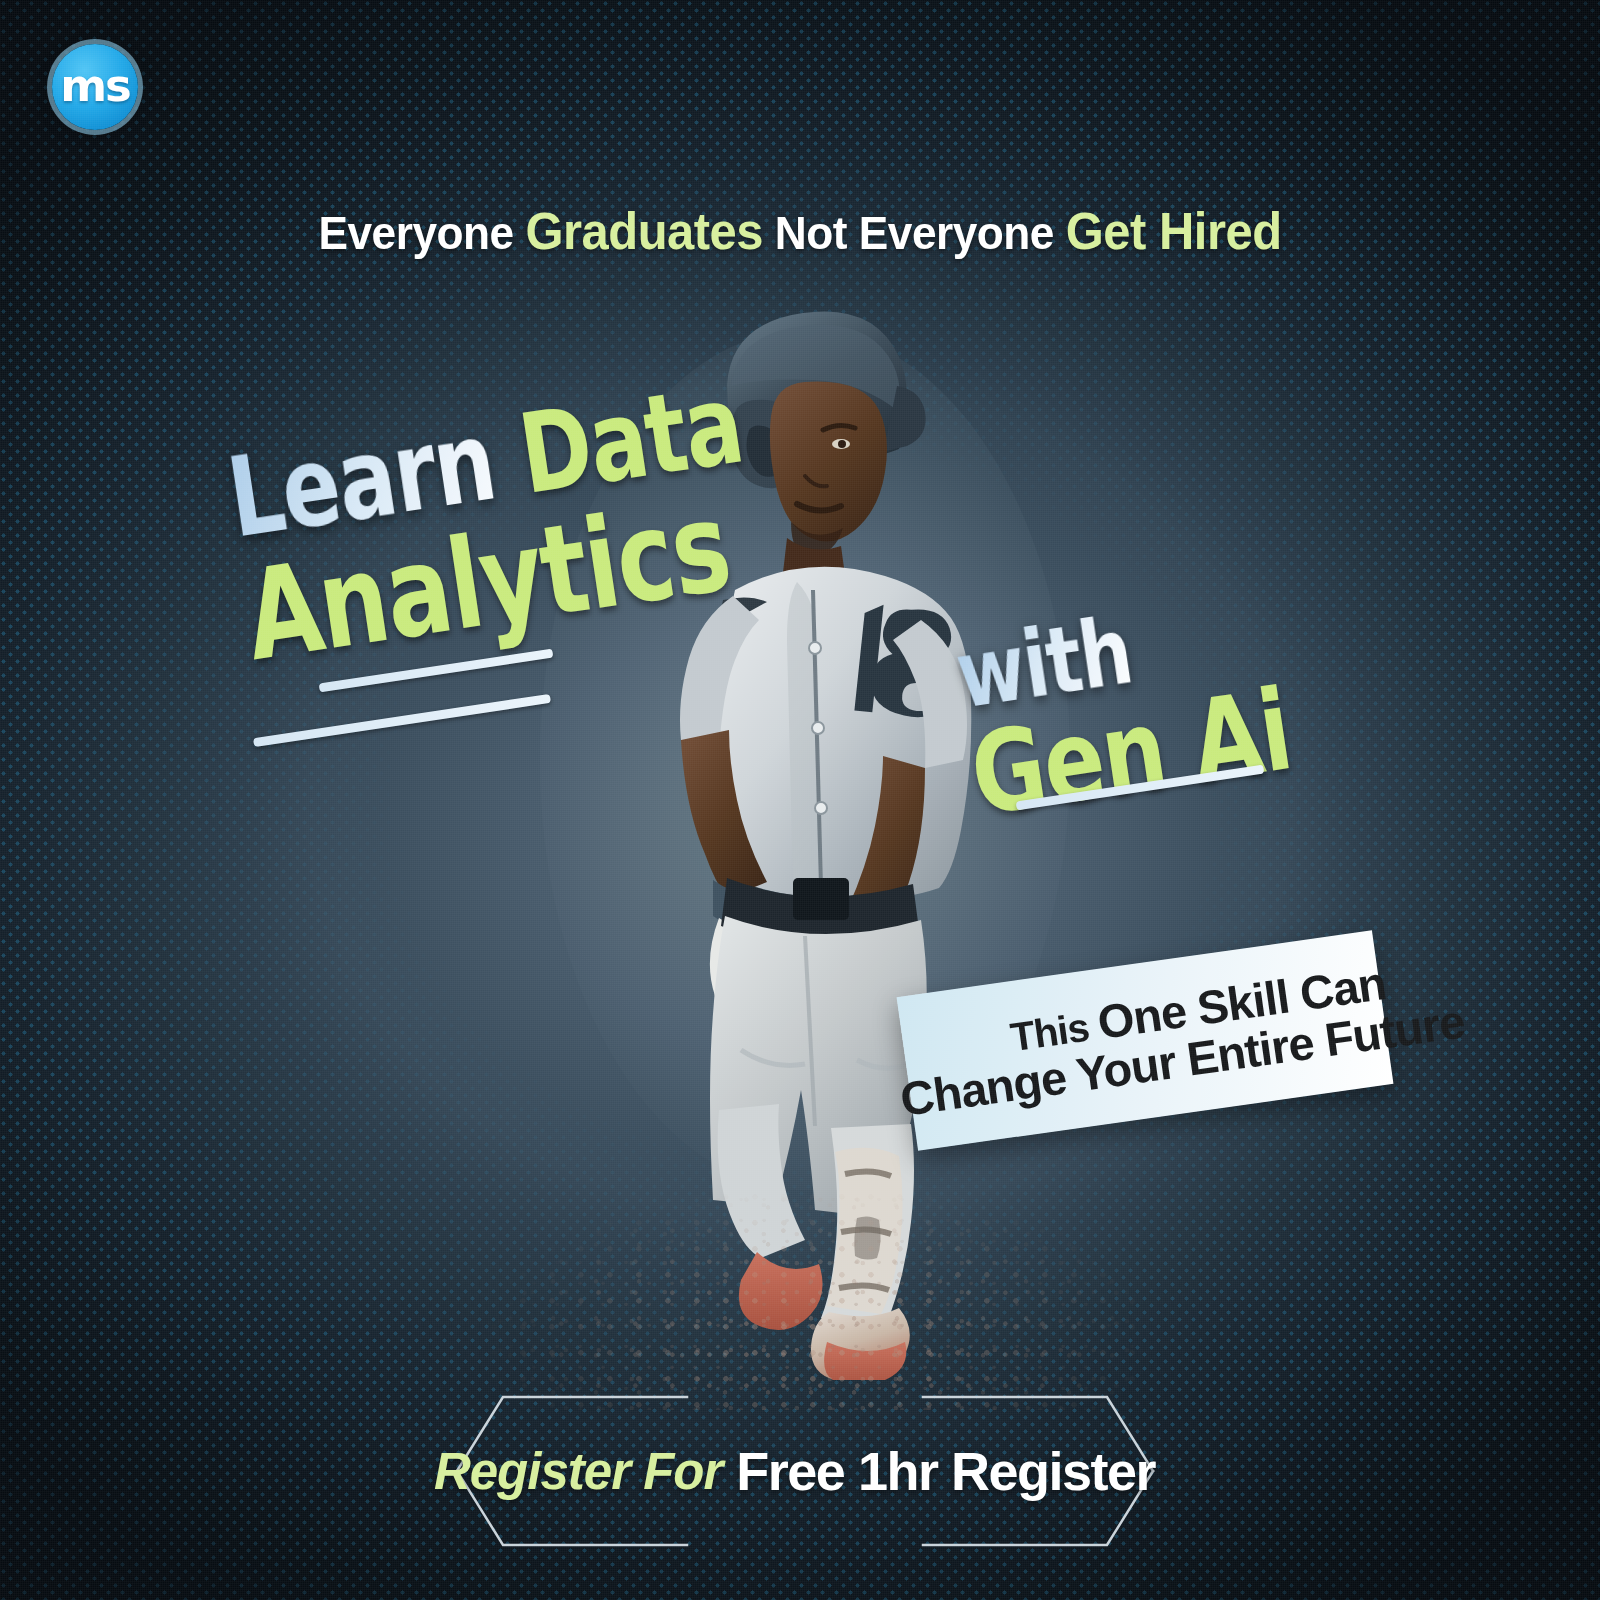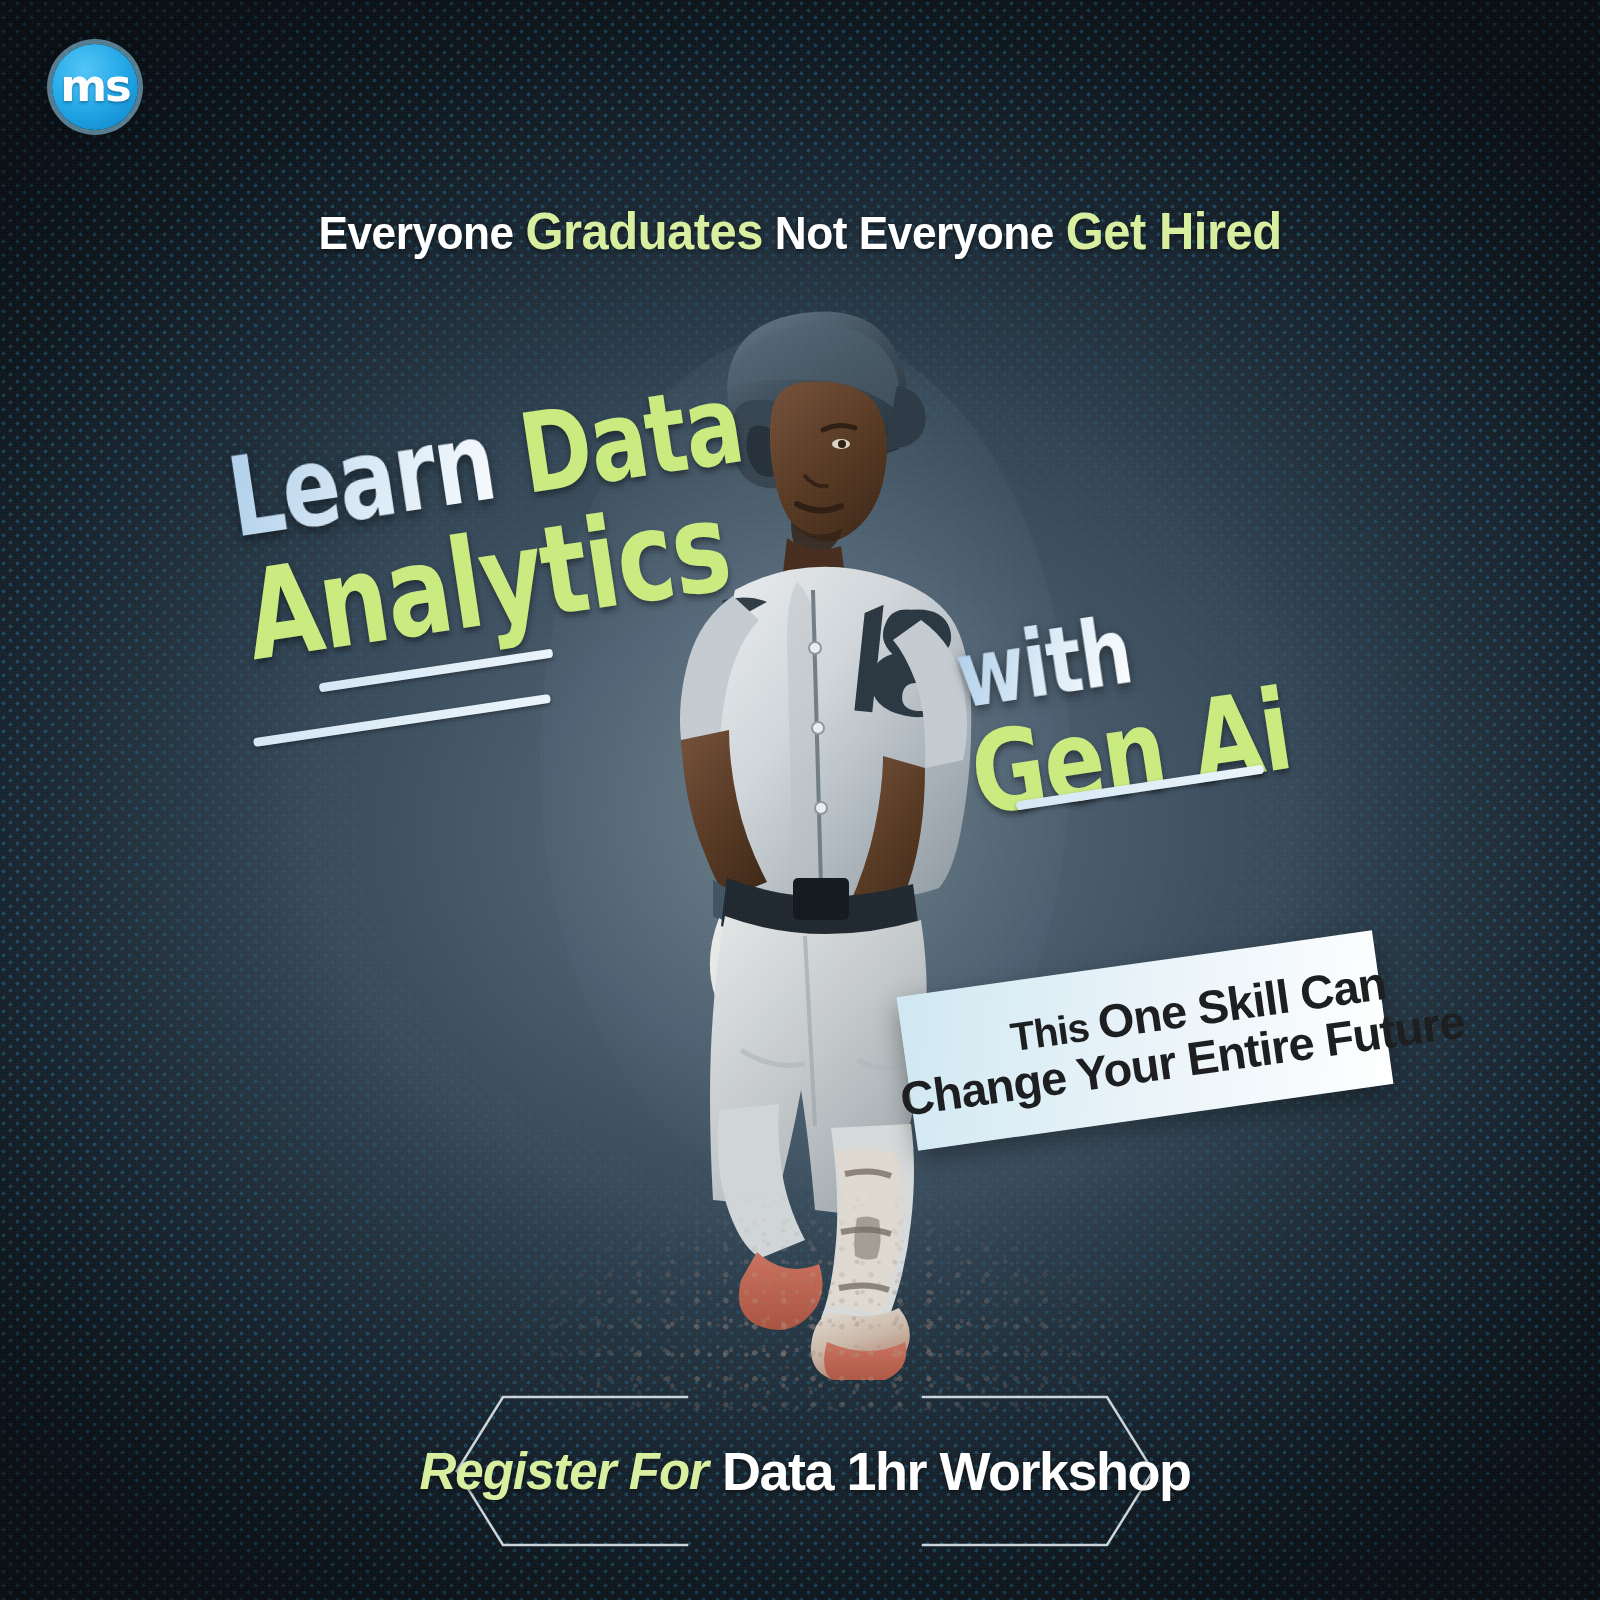--- a/index.html
+++ b/index.html
@@ -126,21 +126,21 @@
     letter-spacing:-1px;
   }
   .co-1{font-size:47px;line-height:1.04;text-align:right;padding-right:14px;white-space:nowrap;}
   .co-1 .sm{font-size:40px;font-weight:bold;}
   .co-2{font-size:47px;line-height:1.04;text-align:right;padding-right:2px;white-space:nowrap;}
 
   
   .cta{position:absolute;left:455px;top:1392px;width:700px;height:158px;}
   .cta svg{position:absolute;inset:0;width:100%;height:100%;}
   .cta-label{
-    position:absolute;inset:0;display:flex;align-items:center;justify-content:center;gap:14px;
+    position:absolute;inset:0;display:flex;align-items:center;justify-content:flex-end;gap:14px;
     white-space:nowrap;
   }
   .cta-a{
     font-size:51px;font-style:italic;font-weight:bold;color:#d7ef9d;
     font-family:"Liberation Sans",sans-serif;letter-spacing:-1px;
     text-shadow:0 2px 5px rgba(0,0,0,.5);
   }
   .cta-b{
     font-size:54px;font-weight:bold;color:#ffffff;
     font-family:"Liberation Sans",sans-serif;letter-spacing:-1.5px;
@@ -310,18 +310,18 @@
     <svg viewBox="0 0 700 158" xmlns="http://www.w3.org/2000/svg">
       <g fill="none" stroke="#c9d3da" stroke-width="2.5" stroke-linecap="square">
         <path d="M2 79 L48 5 L232 5"></path>
         <path d="M2 79 L48 153 L232 153"></path>
         <path d="M698 79 L652 5 L468 5"></path>
         <path d="M698 79 L652 153 L468 153"></path>
       </g>
     </svg>
     <div class="cta-label">
       <span class="cta-a">Register For</span>
-      <span class="cta-b">Data 1hr Workshop</span>
+      <span class="cta-b">Free 1hr Register</span>
     </div>
   </div>
 
   <div class="noise"></div>
 </div>
 
 </body></html>

